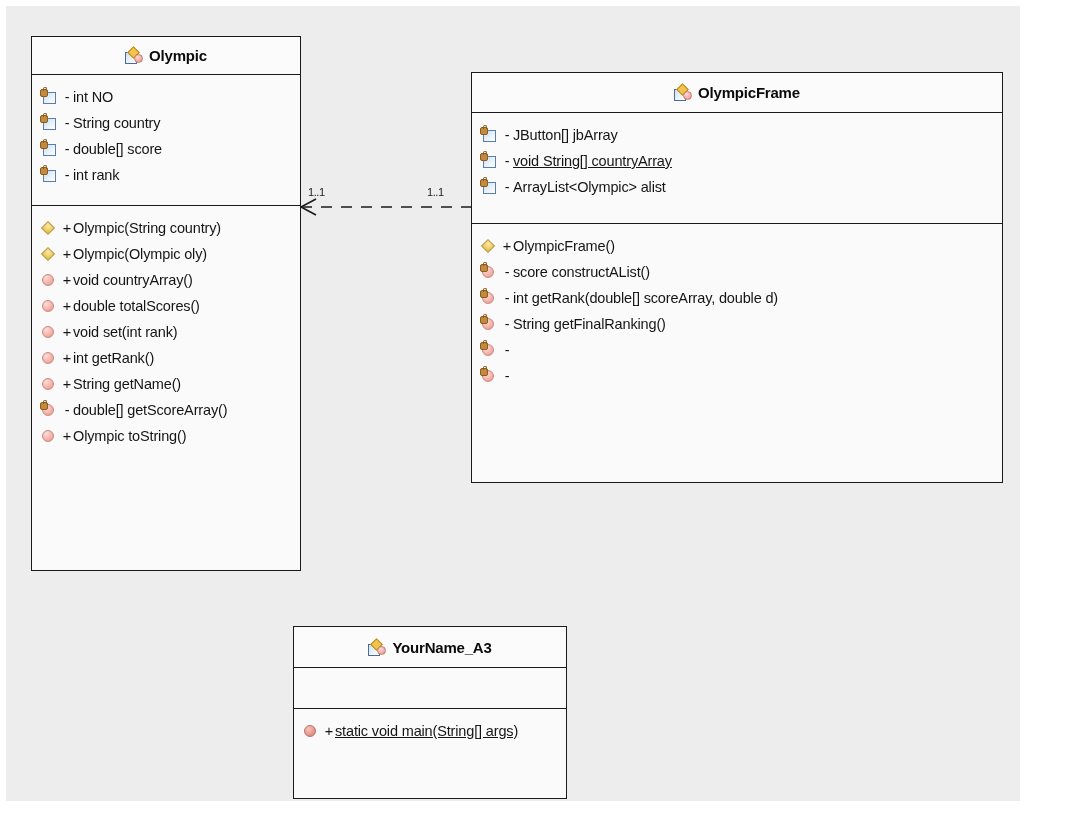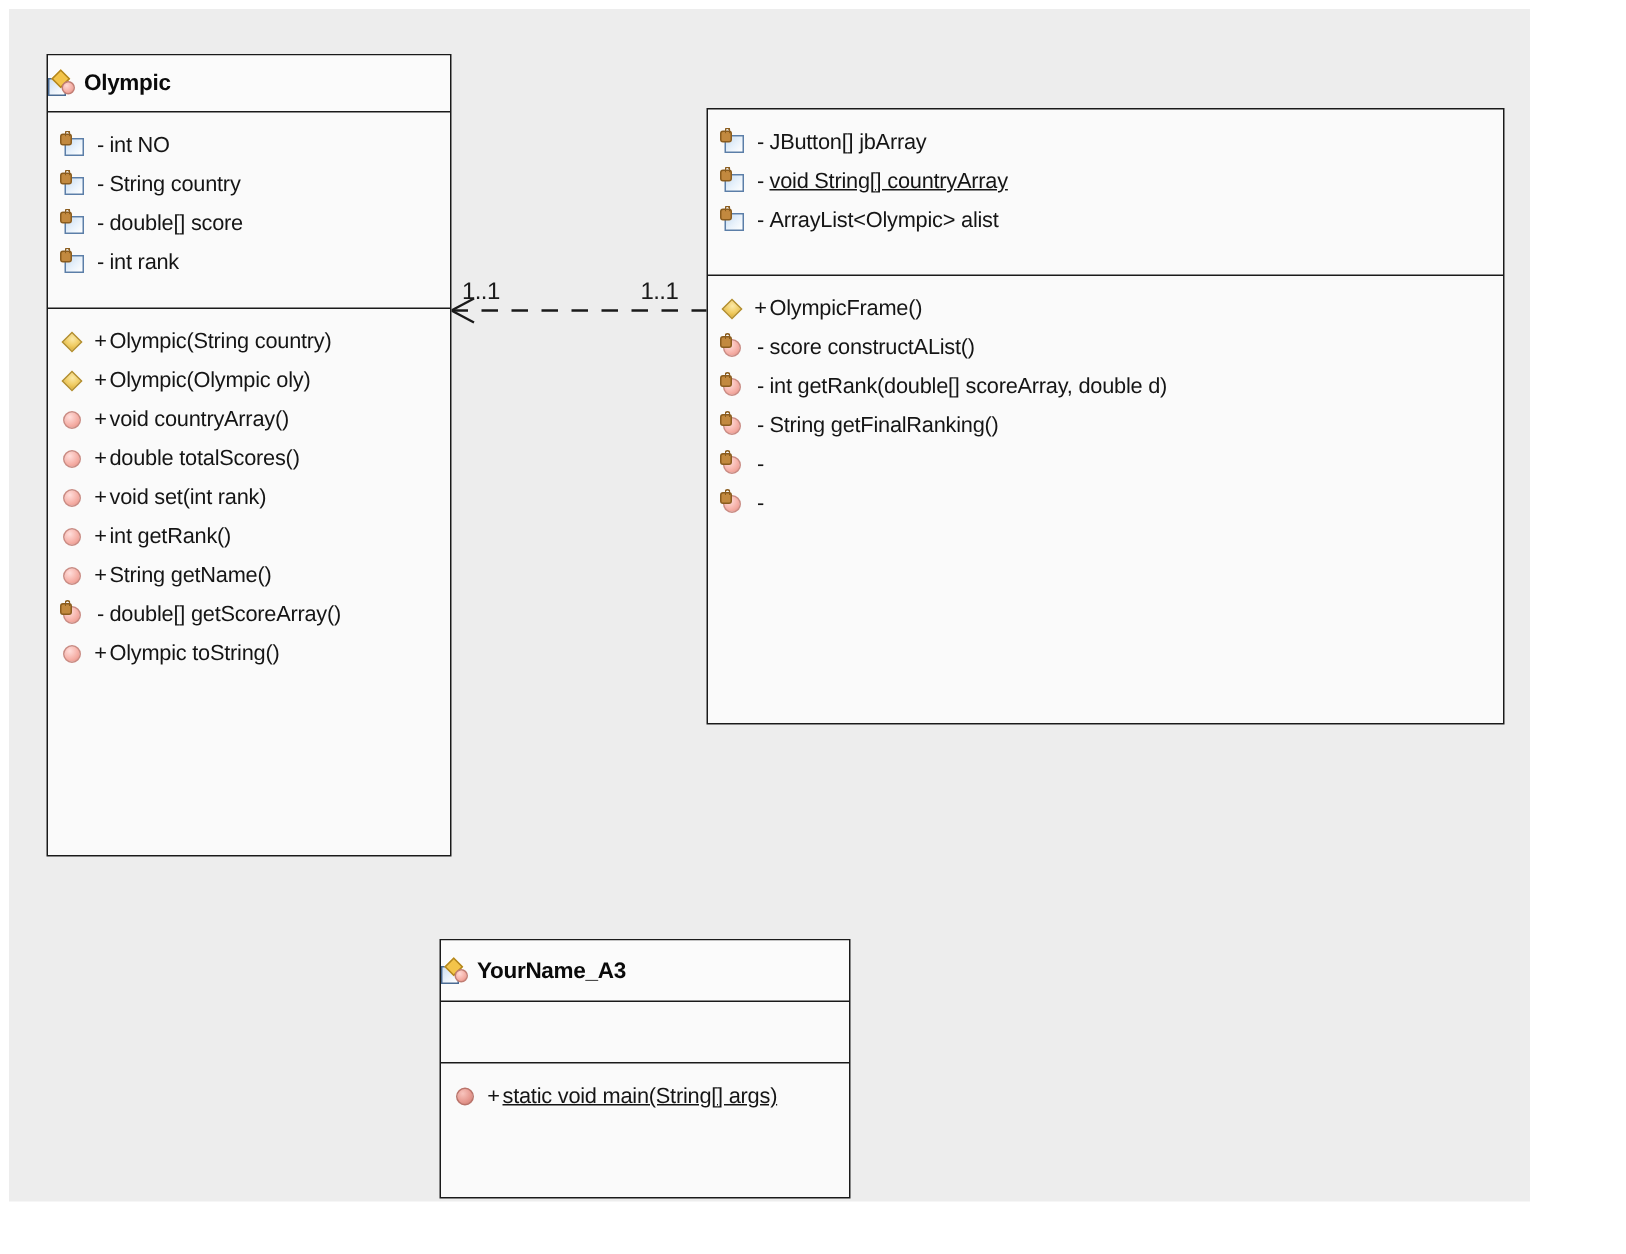--- a/index.html
+++ b/index.html
@@ -34,20 +34,21 @@
   .uml-header {
     background: #fbfbfb;
     border-bottom: 1px solid #1a1a1a;
     text-align: center;
     font-weight: bold;
     font-size: 15px;
     color: #0a0a0a;
     letter-spacing: -0.2px;
     display: flex;
     align-items: center;
+    justify-content: center;
     gap: 5px;
     box-sizing: border-box;
   }
 
   .uml-compartment {
     box-sizing: border-box;
     padding: 9px 0 9px 0;
   }
   .uml-compartment.divided {
     border-top: 1px solid #1a1a1a;
@@ -182,21 +183,21 @@
   
   #assoc {
     position: absolute;
     left: 0; top: 0;
     width: 1014px;
     height: 795px;
     pointer-events: none;
   }
   .mult {
     position: absolute;
-    font-size: 16px;
+    font-size: 11px;
     color: #1a1a1a;
     letter-spacing: -0.4px;
   }
 </style>
 </head>
 <body>
 
 <div id="canvas">
 
   <svg id="assoc" viewBox="0 0 1014 795" width="1014" height="795">
@@ -315,20 +316,28 @@
             <span class="ball"></span>
           </span>
         <span class="vis">+</span>
         <span class="sig">Olympic toString()</span>
       </div>
     </div>
   </div>
 
   <div class="uml-class" id="class-olympicframe" style="left:465px; top:66px; width:532px; height:411px;">
 
+    <div class="uml-header" style="height:40px;">
+      <span class="icon icon-class">
+        <span class="page"></span>
+          <span class="diamond"></span>
+          <span class="ball"></span>
+      </span>
+      <span>OlympicFrame</span>
+    </div>
 
     <div class="uml-compartment" style="height:110px;">
       <div class="member">
         <span class="icon icon-field">
             <span class="sq"></span>
             <span class="lock"></span>
           </span>
         <span class="vis">-</span>
         <span class="sig">JButton[] jbArray</span>
       </div>

